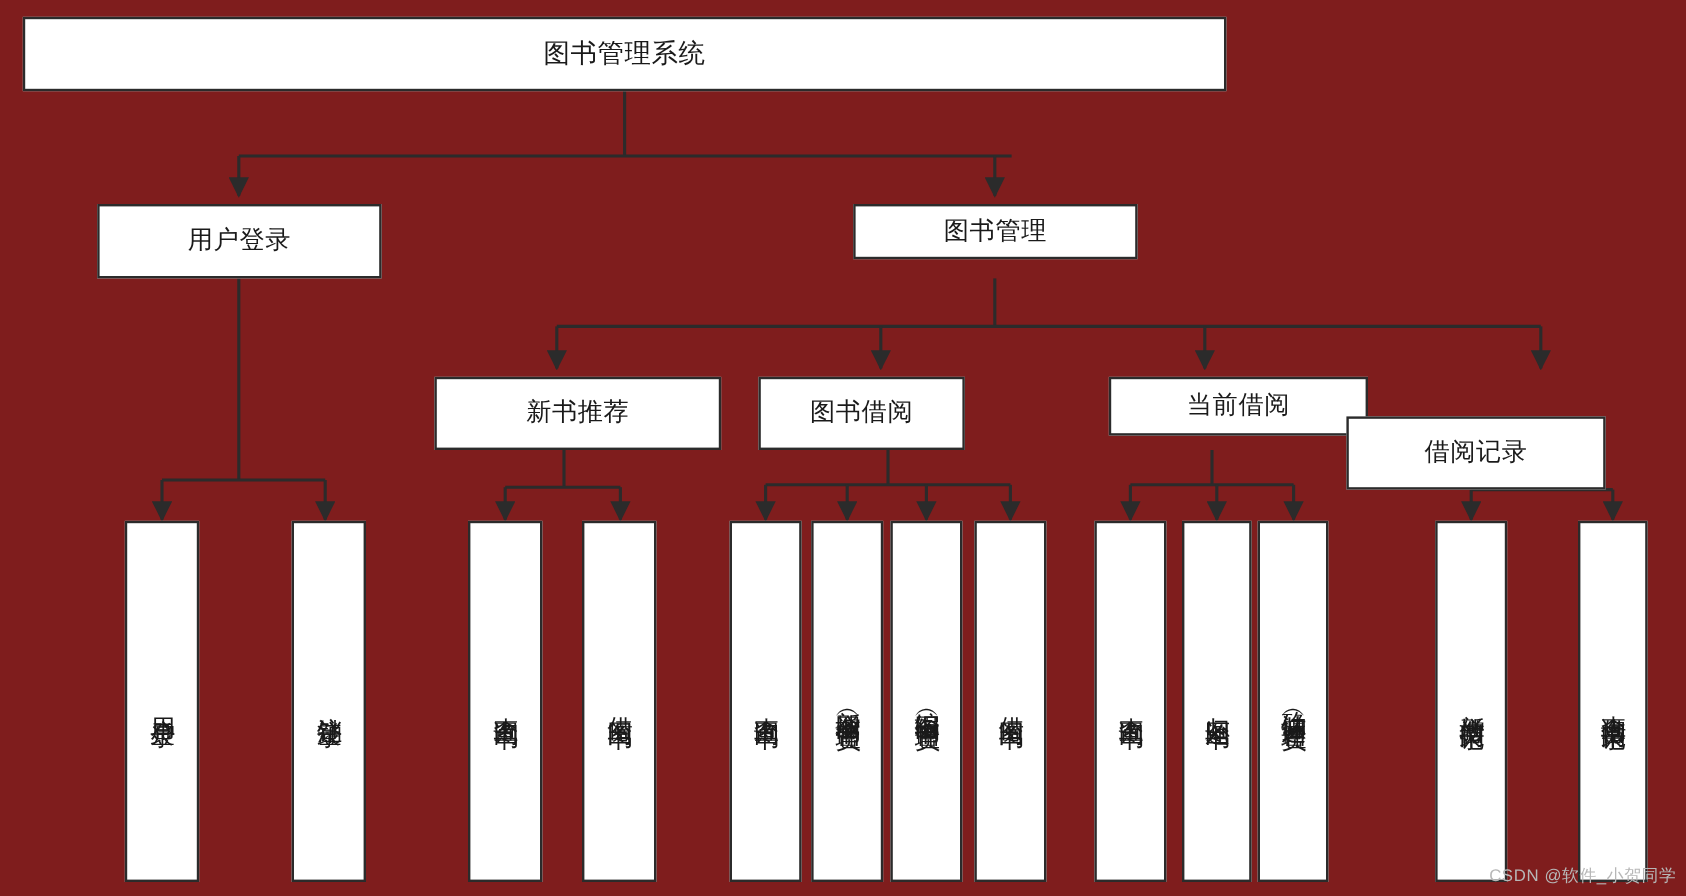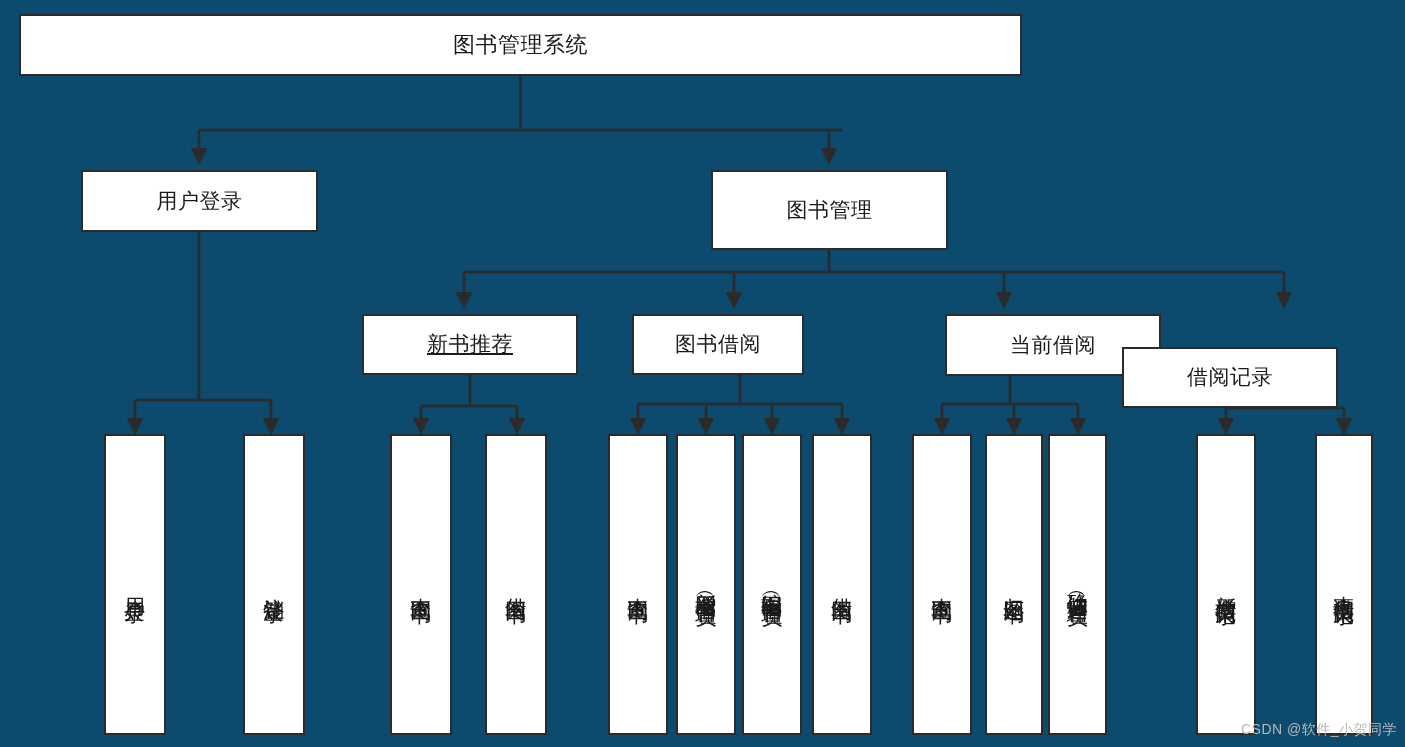--- a/index.html
+++ b/index.html
@@ -7,21 +7,21 @@
     padding: 0;
     background: #ffffff;
   }
   body {
     font-family: "Liberation Sans", "DejaVu Sans", sans-serif;
   }
   #canvas {
     position: relative;
     width: 1405px;
     height: 747px;
-    background: #0c4a6e;
+    background: #7f1d1d;
     overflow: hidden;
   }
   #edges {
     position: absolute;
     left: 0;
     top: 0;
     width: 1405px;
     height: 747px;
     pointer-events: none;
   }
@@ -131,33 +131,33 @@
   </svg>
 
   <div class="node horiz root" style="left:19px; top:14px; width:1003px; height:62px;">
     <span class="node-label">图书管理系统</span>
   </div>
 
   <div class="node horiz" style="left:81px; top:170px; width:237px; height:62px;">
     <span class="node-label">用户登录</span>
   </div>
 
-  <div class="node horiz" style="left:711px; top:170px; width:237px; height:80px;">
+  <div class="node horiz" style="left:711px; top:170px; width:237px; height:46px;">
     <span class="node-label">图书管理</span>
   </div>
 
-  <div class="node horiz" style="left:362px; top:314px; width:216px; height:61px;text-decoration:underline;">
+  <div class="node horiz" style="left:362px; top:314px; width:239px; height:61px;">
     <span class="node-label">新书推荐</span>
   </div>
 
   <div class="node horiz" style="left:632px; top:314px; width:172px; height:61px;">
     <span class="node-label">图书借阅</span>
   </div>
 
-  <div class="node horiz" style="left:945px; top:314px; width:216px; height:62px;">
+  <div class="node horiz" style="left:924px; top:314px; width:216px; height:49px;">
     <span class="node-label">当前借阅</span>
   </div>
 
   <div class="node horiz" style="left:1122px; top:314px; width:216px; height:61px;margin-top:33px;">
     <span class="node-label">借阅记录</span>
   </div>
 
   <div class="node vert" style="left:104px; top:434px; width:62px; height:301px;">
     <span class="node-label">用户登录</span>
   </div>

